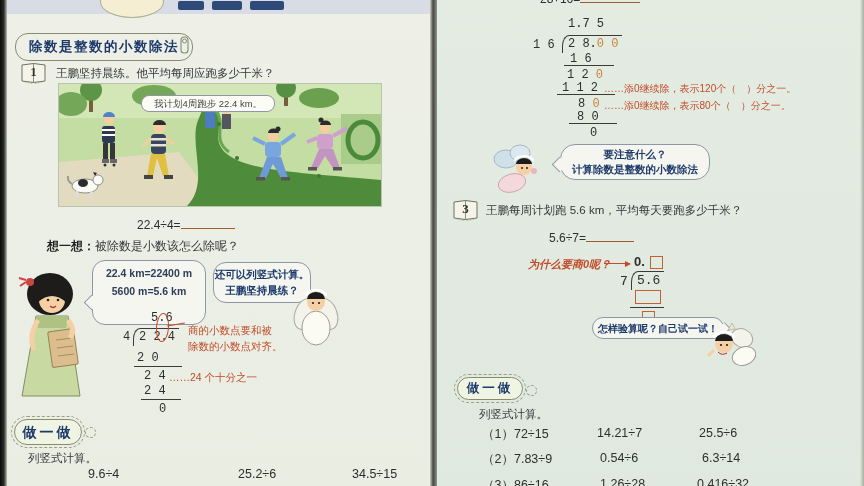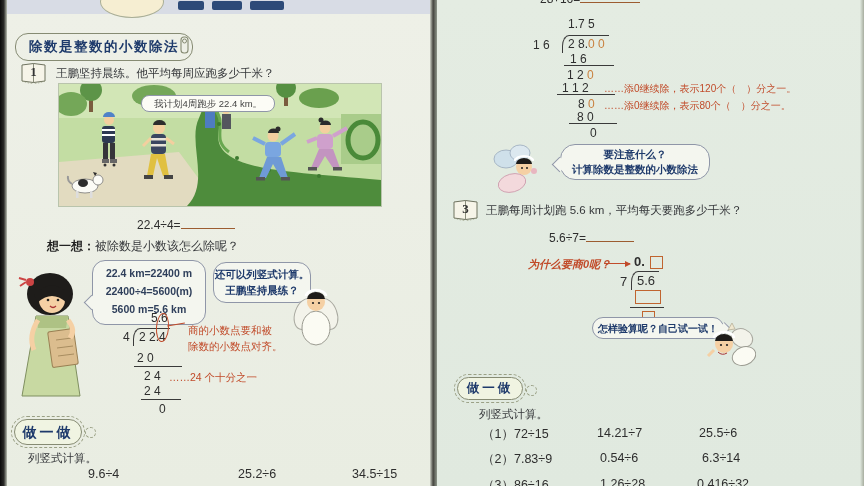--- a/index.html
+++ b/index.html
@@ -13,21 +13,21 @@
   .topband{left:0;top:0;width:433px;height:14px;background:#d8dce5;}
   .left-edge{left:0;top:0;width:7px;height:486px;background:linear-gradient(90deg,#0a0a0a,#2b2b28 55%,#b8bdb0);}
   .gutter{left:430px;top:0;width:7px;height:486px;background:linear-gradient(90deg,#cdd1c6,#45453f 45%,#8f978b);}
   .right-edge{right:0;top:0;width:4px;height:486px;background:linear-gradient(270deg,#a7ad9f,#e0e9df);}
 
   
   .navy{color:#1e3a6b;}
   .body-txt{color:#35373a;font-size:11.5px;}
   .red{color:#c14b2a;}
   .og{color:#c9813f;}
-  .dv{font-family:Liberation Sans, sans-serif;font-size:12px;color:#2e2e2e;white-space:pre;line-height:1;}
+  .dv{font-family:Liberation Mono, monospace;font-size:12px;color:#2e2e2e;white-space:pre;line-height:1;}
   .dhr{border-top:1.3px solid #3a3a3a;height:0;}
   .ansline{display:inline-block;height:11px;border-bottom:1.4px solid #9c5c30;}
   .eq{font-size:12px;color:#2e2e2e;font-family:"Liberation Sans",sans-serif;}
 
   
   .cloud{left:100px;top:-14px;width:62px;height:30px;background:#f6eed2;border:1px solid #a9ae97;border-radius:50%;}
   .bluefrag{top:1px;height:9px;background:#2d4a78;border-radius:2px;filter:blur(.6px);}
 
   
   .title-box{left:15px;top:33px;width:176px;height:26px;border:1.3px solid #868b73;border-radius:13px;
@@ -274,21 +274,20 @@
     <path d="M26 48 L58 48 L70 128 L12 128 Z" fill="#c8d9a2" stroke="#7f8f60" stroke-width="1"></path>
     <path d="M26 48 L58 48 L56 60 L28 60 Z" fill="#aec284"></path>
     <rect x="40" y="62" width="26" height="36" rx="2" transform="rotate(-8 53 80)" fill="#dbbd8e" stroke="#9a8054" stroke-width="1"></rect>
     <path d="M46 72 l16 -2 M47 80 l16 -2 M48 88 l16 -2" stroke="#9a8054" stroke-width="0.8"></path>
     <path d="M28 52 q-10 16 -4 30" stroke="#f5d0a4" stroke-width="5" fill="none"></path>
     <path d="M58 52 q8 10 2 18" stroke="#f5d0a4" stroke-width="5" fill="none"></path>
   </svg>
 
   <div class="abs bub girl-bub">
     <div>22.4 km=22400 m</div>
-    <div>22400÷4=5600(m)</div>
     <div>5600 m=5.6 km</div>
   </div>
 
   <div class="abs bub angel-bub">
     <div class="navy">还可以列竖式计算。</div>
     <div class="navy">王鹏坚持晨练？</div>
   </div>
   <svg class="abs" style="left:291px;top:284px;" width="50" height="66" viewBox="0 0 50 66">
     <ellipse cx="14" cy="30" rx="10" ry="16" fill="#f3f3ea" stroke="#a9a9a0" stroke-width="1" transform="rotate(20 14 30)"></ellipse>
     <ellipse cx="36" cy="30" rx="10" ry="16" fill="#f3f3ea" stroke="#a9a9a0" stroke-width="1" transform="rotate(-20 36 30)"></ellipse>

